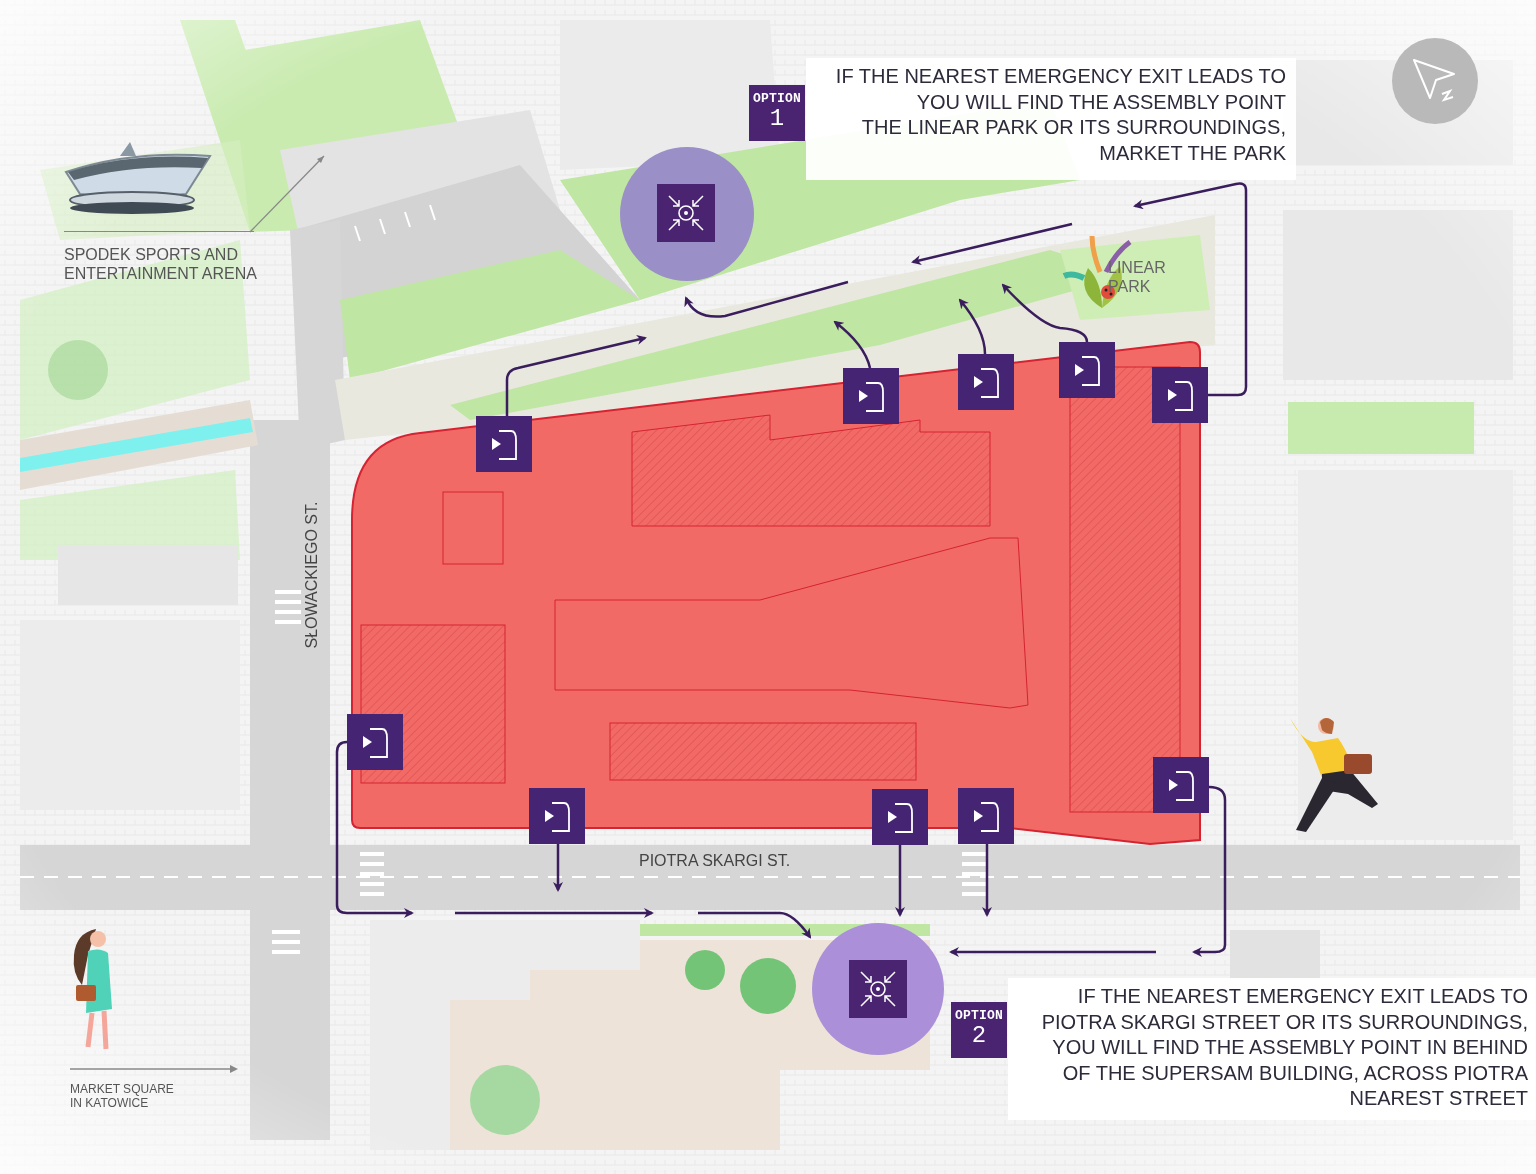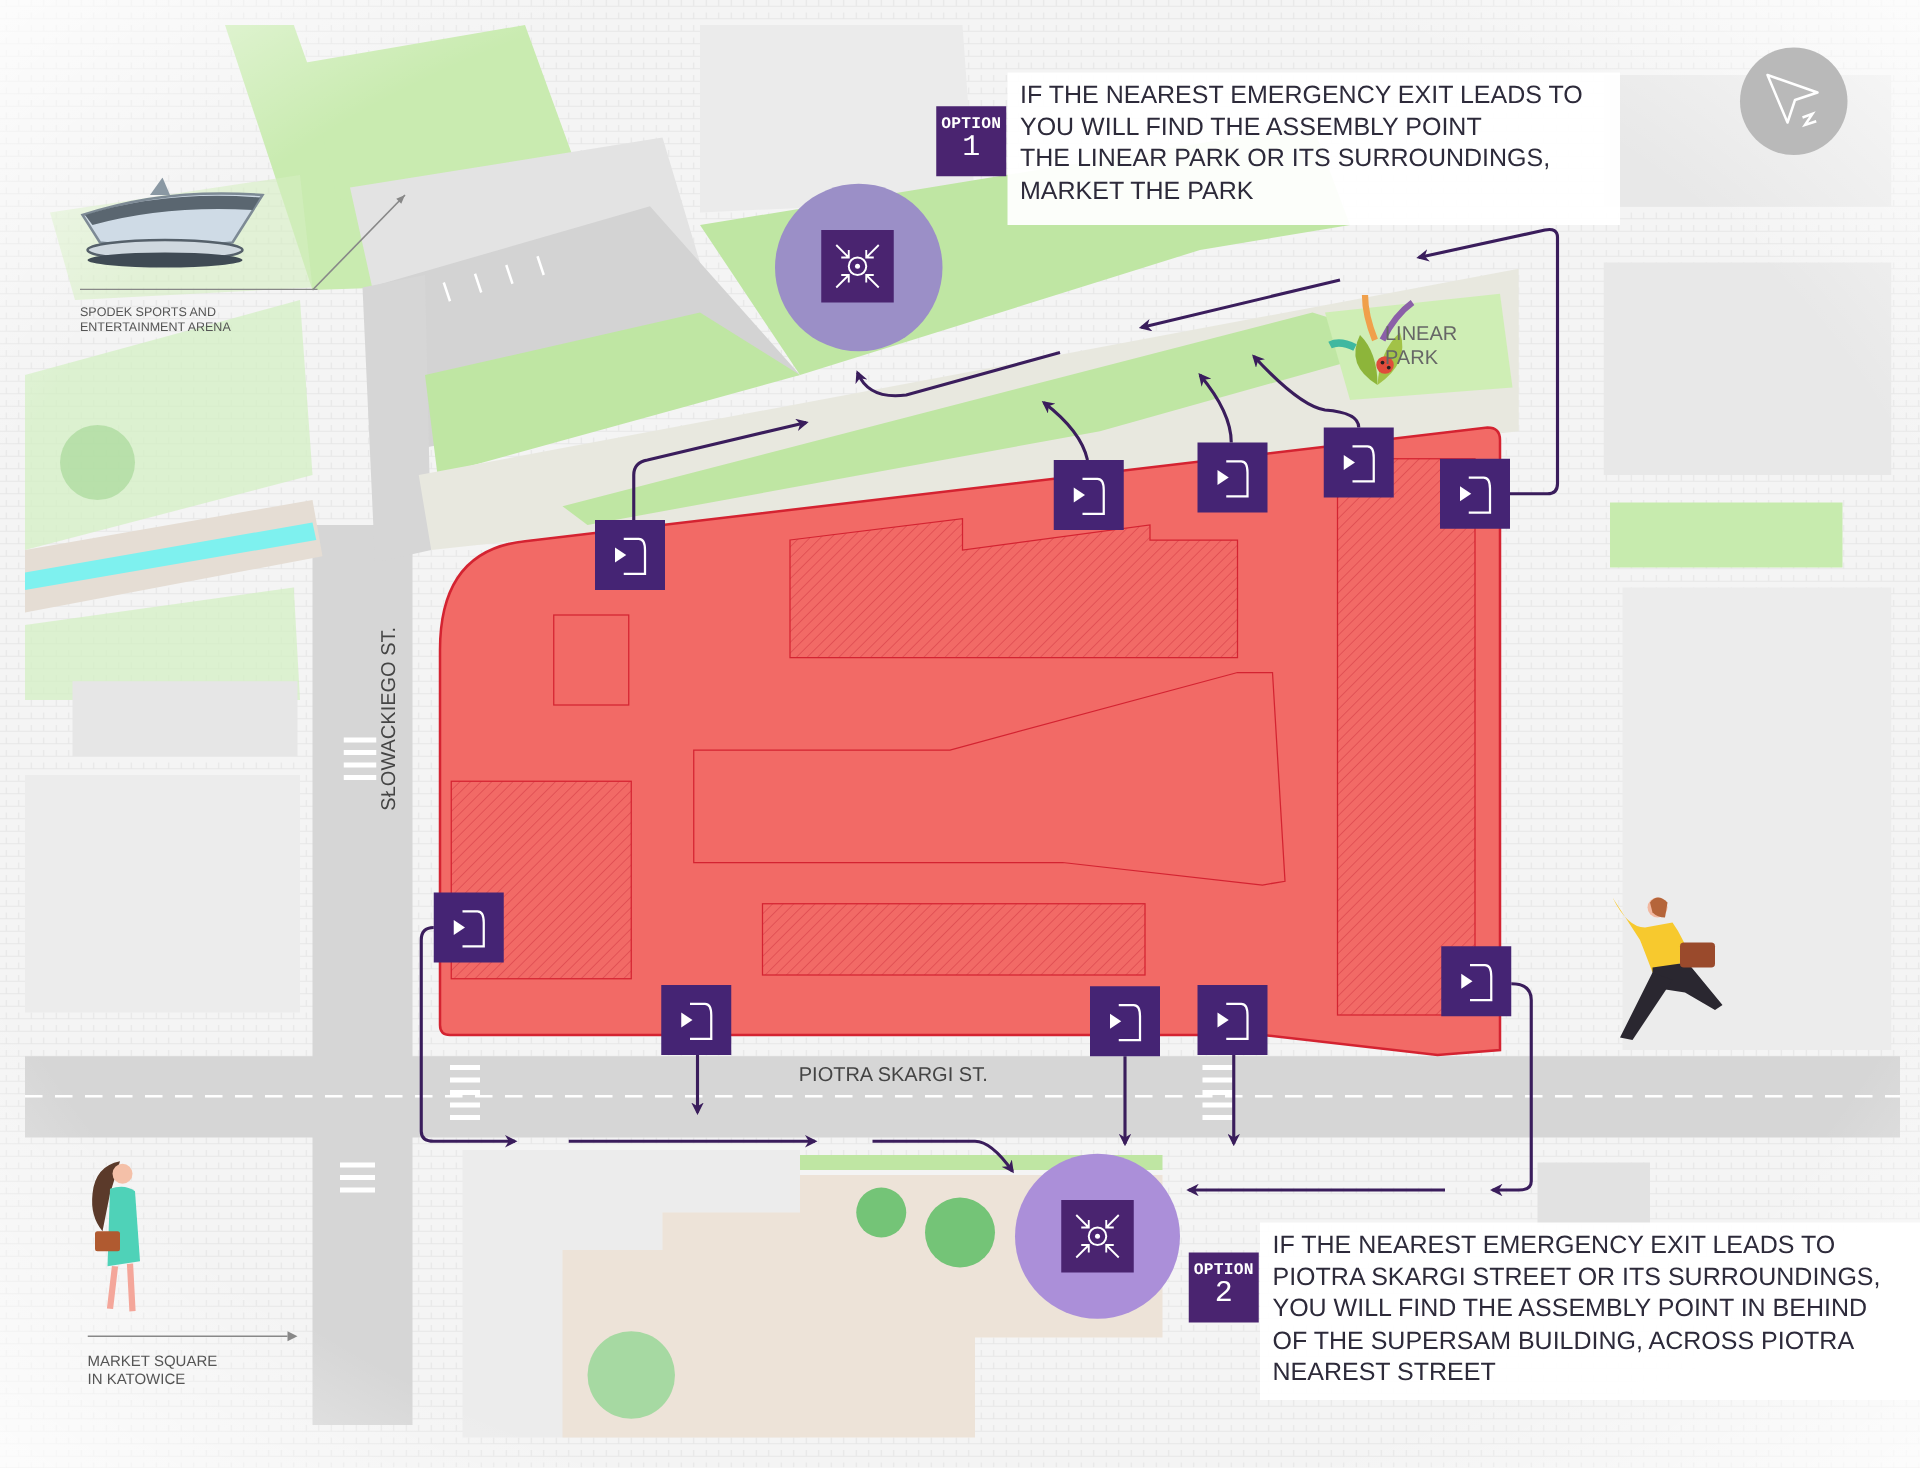--- a/index.html
+++ b/index.html
@@ -1,19 +1,19 @@
 <!DOCTYPE html>
 <html><head>
 <meta charset="utf-8">
 <style>
   html, body { margin:0; padding:0; }
   body { width:1536px; height:1174px; position:relative; overflow:hidden; background:#f6f6f6; font-family:"Liberation Sans", sans-serif; }
   #map { position:absolute; left:0; top:0; width:1536px; height:1174px; }
   .label { position:absolute; color:#555; font-family:"Liberation Sans", sans-serif; text-transform:uppercase; line-height:1.2; }
-  .info-box { position:absolute; background:rgba(255,255,255,0.95); color:#2d2a3a; font-size:20px; line-height:25.5px; padding:6px 10px; }
+  .info-box { position:absolute; background:rgba(255,255,255,0.95); color:#2d2a3a; font-size:20px; line-height:25.5px; padding:6px 10px;text-align:right; }
   .opt-badge { position:absolute; background:#4a2470; color:#fff; text-align:center; font-family:Liberation Mono, monospace; }
   .opt-badge .t { display:block; font-size:13px; font-weight:bold; margin-top:6px; letter-spacing:0.2px; }
   .opt-badge .n { display:block; font-size:24px; line-height:24px; margin-top:1px; }
   .exit { position:absolute; width:56px; height:56px; background:#452474; cursor:pointer; }
   .exit svg { width:56px; height:56px; display:block; }
   .assembly { position:absolute; border-radius:50%; }
   .assembly .sq { position:absolute; background:#4a2470; }
   .compass { position:absolute; left:1392px; top:38px; width:86px; height:86px; border-radius:50%; background:#b9b9b9; cursor:pointer; }
   .street { position:absolute; color:#444; font-size:16px; }
 </style>
@@ -147,21 +147,21 @@
   <path d="M4,30 Q70,8 148,14 L124,52 Q70,58 18,52 Z" fill="#cfdbe6" stroke="#7d8a95" stroke-width="2"></path>
   <path d="M6,30 Q70,10 146,16 L140,26 Q70,22 12,38 Z" fill="#5a6670"></path>
   <ellipse cx="70" cy="58" rx="62" ry="8" fill="#cfd8df" stroke="#55606a" stroke-width="2"></ellipse>
   <ellipse cx="70" cy="66" rx="62" ry="6" fill="#3f4a54"></ellipse>
 </svg>
 <svg style="position:absolute;left:240px;top:150px;" width="90" height="85">
   <path d="M10,82 L84,6" stroke="#888" stroke-width="1.3" fill="none"></path>
   <path d="M84,6 L77,9 L81,13 Z" fill="#888"></path>
 </svg>
 <div style="position:absolute;left:64px;top:231px;width:190px;height:1px;background:#888;"></div>
-<div class="label" style="left:64px;top:245px;font-size:10px;">
+<div class="label" style="left:64px;top:245px;font-size:16px;">
   <div>SPODEK SPORTS AND</div>
   <div>ENTERTAINMENT ARENA</div>
 </div>
 
 <div class="info-box" style="left:806px;top:58px;width:470px;height:110px;">
   <div>IF THE NEAREST EMERGENCY EXIT LEADS TO</div>
   <div>YOU WILL FIND THE ASSEMBLY POINT</div>
   <div>THE LINEAR PARK OR ITS SURROUNDINGS,</div>
   <div>MARKET THE PARK</div>
 </div>

